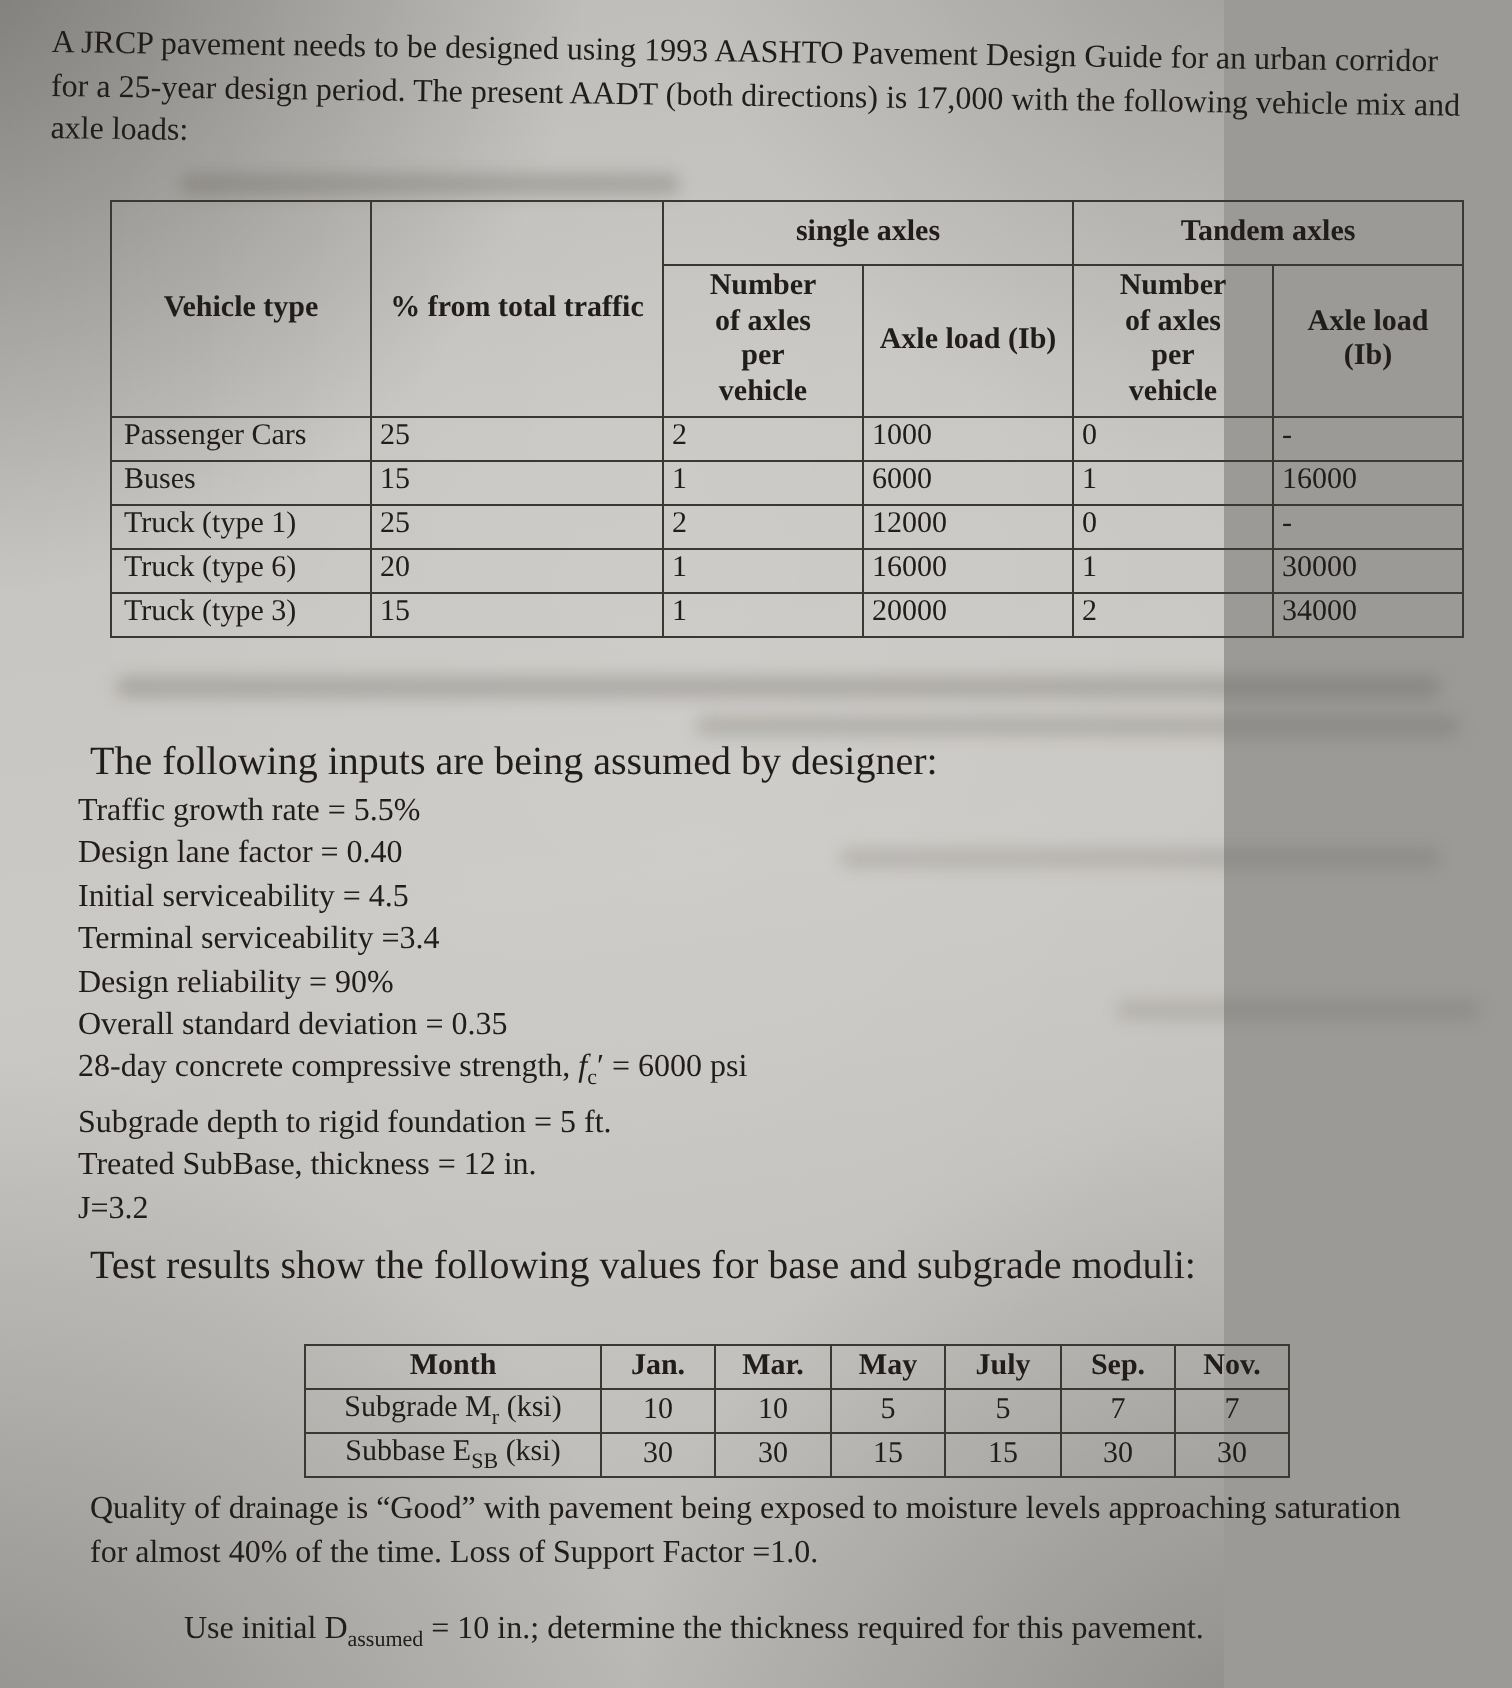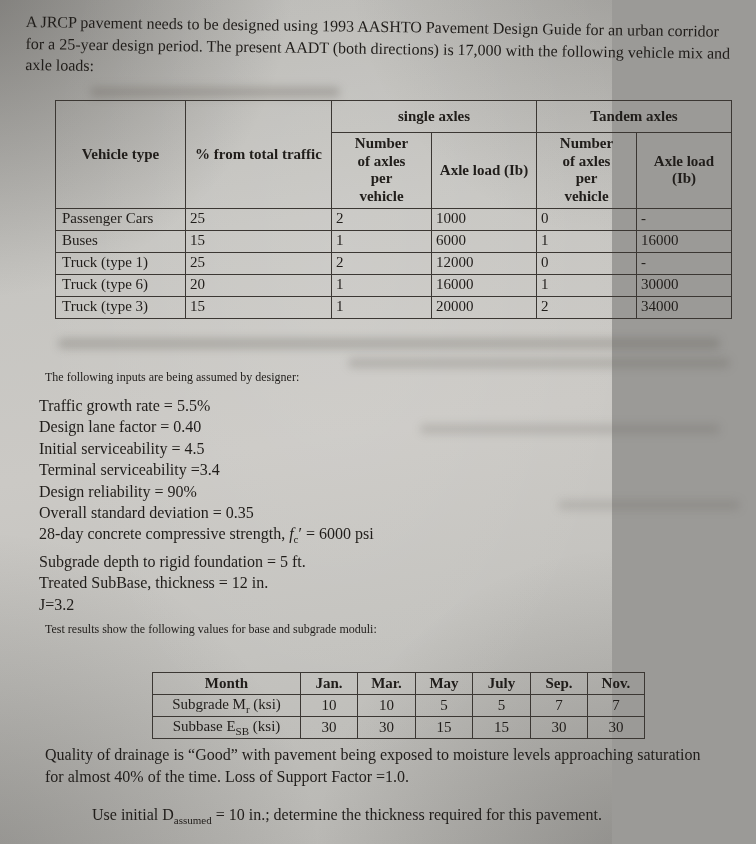--- a/index.html
+++ b/index.html
@@ -31,21 +31,21 @@
   table { border-collapse:collapse; table-layout:fixed; }
   th, td { border:1.5px solid #3b3733; }
 
   .vtable { position:absolute; left:55px; top:100px; width:676px; font-size:15px; line-height:1.18; }
   .vtable th { font-weight:bold; text-align:center; vertical-align:middle; padding:2px 6px; }
   .vtable th.group { height:32px; }
   .vtable th.th-narrow { padding:2px 15px; }
   .vtable td { height:22px; text-align:left; vertical-align:middle; padding:0 4px; }
   .vtable td.vt-name { text-align:left; padding-left:6px; }
 
-  .heading { position:absolute; font-size:12px; }
+  .heading { position:absolute; font-size:20px; }
   .h-assumptions { left:45px; top:370px; }
   .h-moduli { left:45px; top:622px; }
 
   .assumptions { position:absolute; left:39px; top:395px; font-size:16px; line-height:21.4px; }
   .fsym { font-style:italic; }
   sub { font-size:11px; }
 
   .mtable { position:absolute; left:152px; top:672px; width:492px; font-size:15px; }
   .mtable th { font-weight:bold; text-align:center; vertical-align:middle; height:22px; padding:1px 3px; }
   .mtable td { text-align:center; vertical-align:middle; height:21px; padding:1px 3px; }

